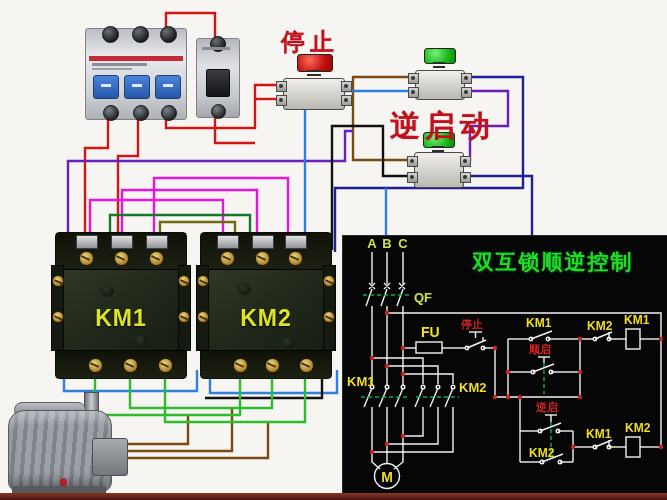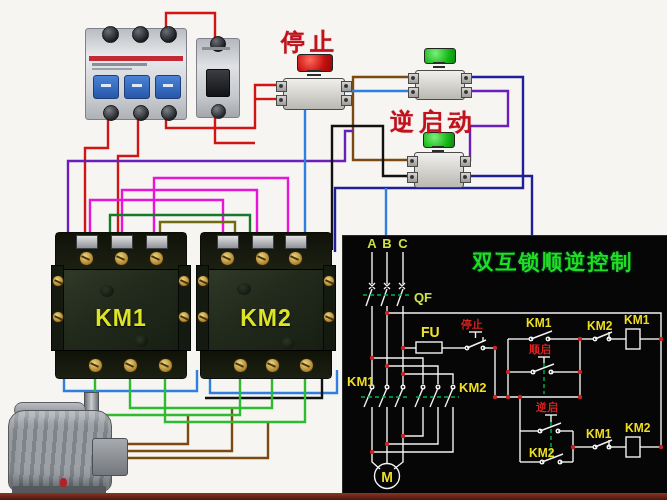--- a/index.html
+++ b/index.html
@@ -167,21 +167,21 @@
     <span class="lug" style="left:341px;top:95px"></span>
 
   <div class="abs cap green" style="left:424px;top:48px;width:30px;height:14px"></div>
   <div class="abs spring" style="left:433px;top:62px;width:12px;height:8px"></div>
   <div class="abs pbody" style="left:415px;top:70px;width:48px;height:28px"></div>
   <span class="lug" style="left:408px;top:73px"></span>
     <span class="lug" style="left:408px;top:87px"></span>
   <span class="lug" style="left:461px;top:73px"></span>
     <span class="lug" style="left:461px;top:87px"></span>
 
-  <div class="abs cnlabel" style="left:390px;top:106px;font-size:24px">逆启动</div>
+  <div class="abs cnlabel" style="left:390px;top:106px;font-size:30px">逆启动</div>
   <div class="abs cap green" style="left:423px;top:132px;width:30px;height:14px"></div>
   <div class="abs spring" style="left:432px;top:146px;width:12px;height:6px"></div>
   <div class="abs pbody" style="left:414px;top:152px;width:48px;height:34px"></div>
   <span class="lug" style="left:407px;top:156px"></span>
     <span class="lug" style="left:407px;top:172px"></span>
   <span class="lug" style="left:460px;top:156px"></span>
     <span class="lug" style="left:460px;top:172px"></span>
 
   <div class="abs contactor" style="left:55px;top:232px">
     <div class="cstrip">

